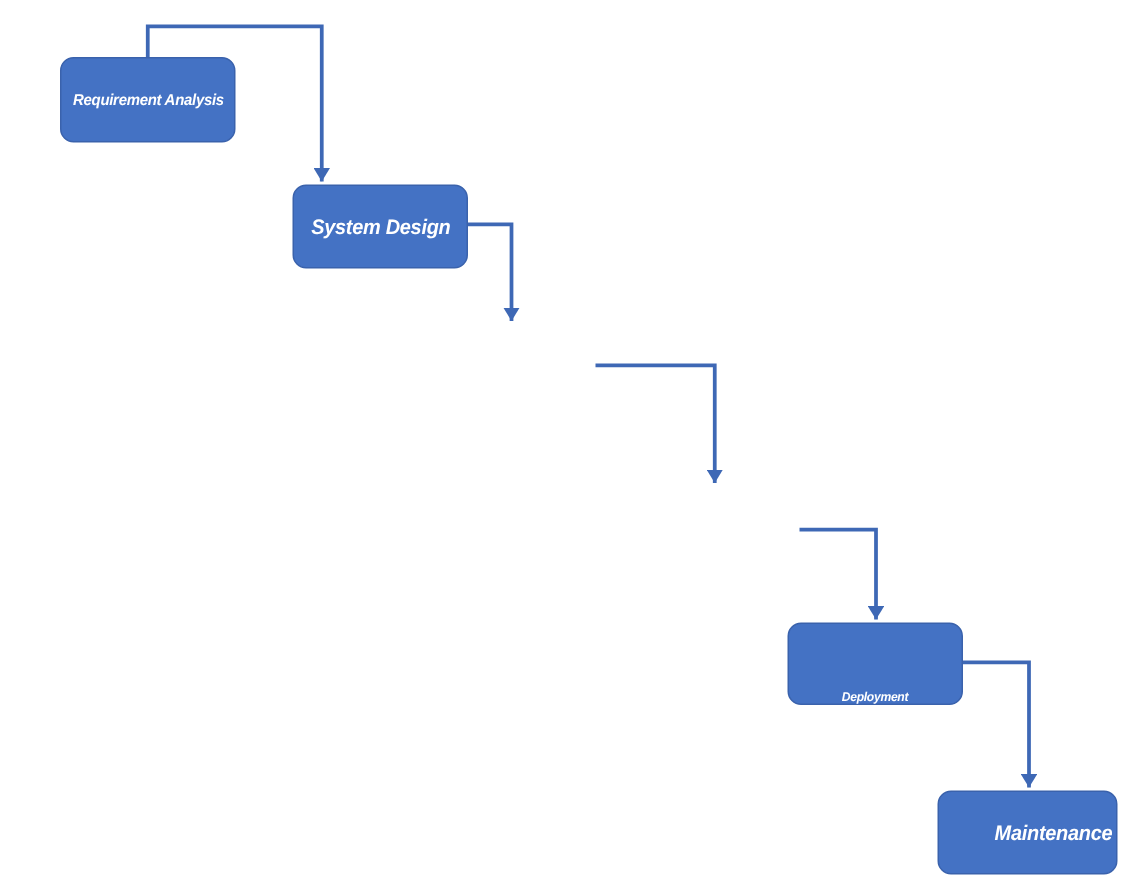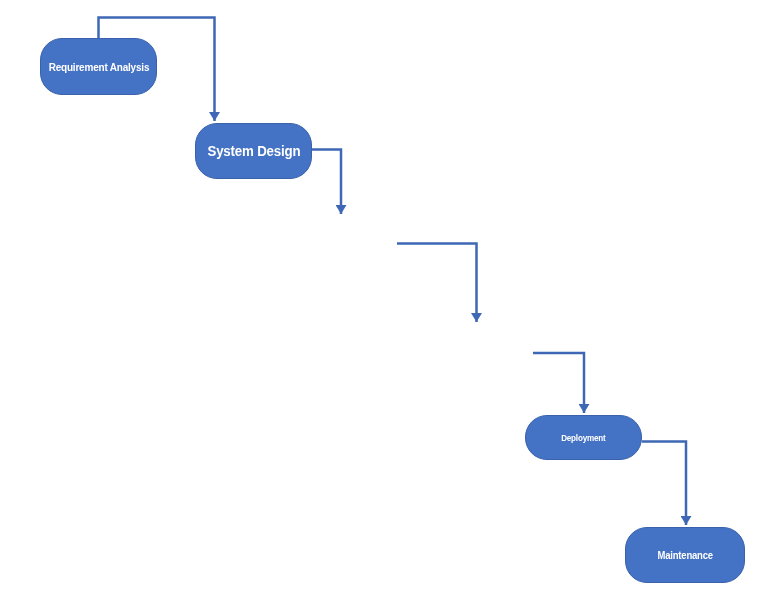--- a/index.html
+++ b/index.html
@@ -37,40 +37,41 @@
     stroke-linejoin: miter;
   }
   .arrowhead {
     fill: var(--connector);
     stroke: none;
   }
   .node {
     position: absolute;
     background: var(--node_fill);
     border: 1px solid var(--node_border);
-    border-radius: 22px;
+    border-radius: 9px;
     box-sizing: border-box;
     display: flex;
     align-items: center;
     justify-content: center;
     text-align: center;
+    font-style: italic;
   }
   .node .label {
     color: var(--label_text);
     font-weight: bold;
     letter-spacing: -0.2px;
     white-space: nowrap;
     transform: scaleX(0.95);
   }
   .n1 { left: 40px;  top: 38px;  width: 117px; height: 57px; font-size: 10.5px; }
   .n2 { left: 158px; top: 123px; width: 117px; height: 56px; font-size: 14px; margin-left: 37px; }
   .n3 { left: 285px; top: 216px; width: 112px; height: 55px; font-size: 10.5px; }
   .n4 { left: 422px; top: 324px; width: 111px; height: 57px; font-size: 10.5px; }
-  .n5 { left: 525px; top: 415px; width: 117px; height: 45px; font-size: 8.5px;  }
-  .n6 { left: 625px; top: 527px; width: 120px; height: 56px; font-size: 10px;  }
+  .n5 { left: 525px; top: 415px; width: 117px; height: 55px; font-size: 8.5px; align-items: flex-end;  }
+  .n6 { left: 625px; top: 527px; width: 120px; height: 56px; font-size: 14px; justify-content: flex-end;  }
 </style>
 </head>
 <body>
 
 <div class="stage">
 
   <svg class="connectors" width="760" height="591" viewBox="0 0 760 591" aria-hidden="true">
     <defs>
       <marker id="arrow" markerUnits="userSpaceOnUse" markerWidth="9" markerHeight="11" refX="9" refY="5.5" orient="auto">
         <path class="arrowhead" d="M0,0 L9,5.5 L0,11 Z"></path>

